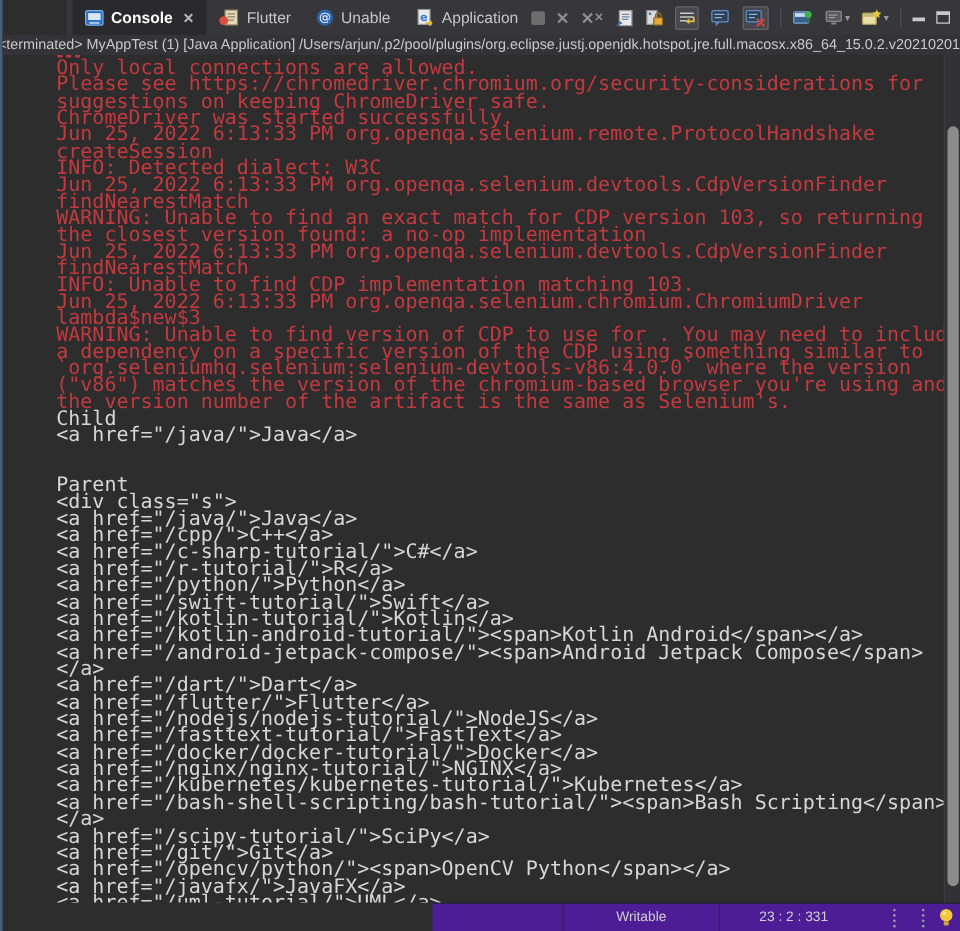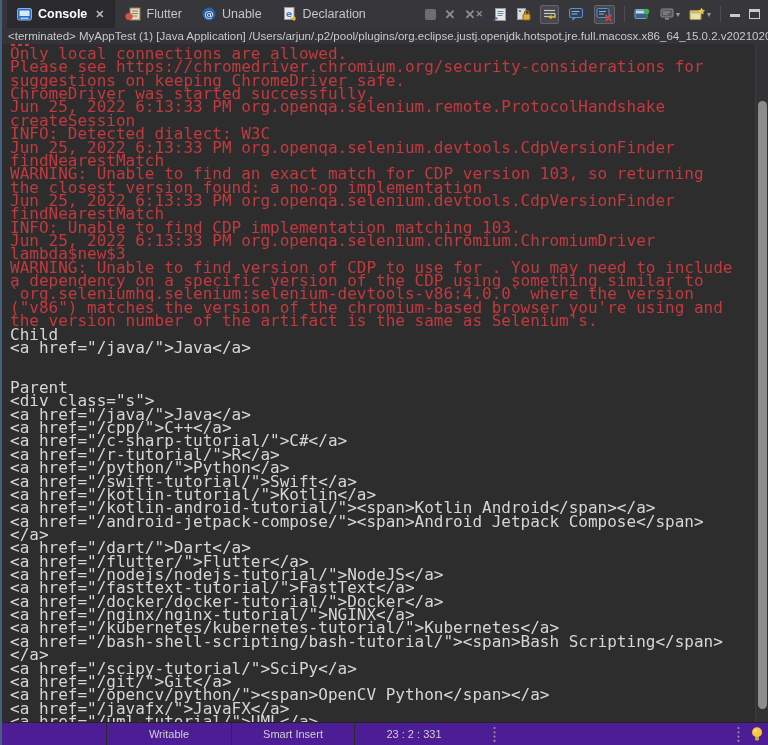--- a/index.html
+++ b/index.html
@@ -3,21 +3,21 @@
 <meta charset="utf-8">
 <style>
   * { margin:0; padding:0; box-sizing:border-box; }
   html,body { background:#222; }
   .window {
     width:768px; height:745px;
     font-family:"Liberation Sans", sans-serif;
     background:#2d2d2d;
     border-left:2px solid #46607e;
     position:relative; overflow:hidden;
-    display:flex; flex-direction:column;
+    display:flex; flex-direction:column;align-items:flex-end;
   }
   
   .tabbar {
     height:28px; flex:0 0 28px; background:#37373b;
     display:flex; align-items:stretch; padding-left:5px;
   }
   .tab {
     display:flex; align-items:center; gap:6px;
     padding:0 10px; font-size:12.5px; color:#c6c6c6; cursor:default;
   }
@@ -130,21 +130,21 @@
     </div>
 
     <div class="tab">
       <span class="tabicon">
         <svg width="15" height="14" viewBox="0 0 15 14">
           <rect x="2.5" y="0.5" width="9.5" height="12" fill="#e9e9e9" stroke="#9a9a9a"></rect>
           <text x="7" y="9.5" font-size="9" fill="#3a7bd5" text-anchor="middle" font-weight="bold" font-family="DejaVu Sans">e</text>
           <path d="M8.5 11.5 h5 M13.5 11.5 l-2 -2 M13.5 11.5 l-2 2" stroke="#e8b82c" stroke-width="1.5" fill="none"></path>
         </svg>
       </span>
-      <span>Declaration</span>
+      <span>Application</span>
     </div>
 
     <div class="toolbar">
       <span class="tbtn">
           <span class="stop-sq"></span>
         </span>
       <span class="tbtn gx">✕</span>
       <span class="tbtn gx">✕<span class="small">✕</span></span>
 
       <span class="tbtn">
@@ -287,21 +287,20 @@
                       &lt;/div&gt;</pre>
     </div>
     <div class="vscrollbar">
       <div class="vthumb"></div>
     </div>
   </div>
 
   <div class="statusbar">
     <div class="sb-empty"></div>
     <div class="sb-cell sb-writable">Writable</div>
-    <div class="sb-cell sb-insert">Smart Insert</div>
     <div class="sb-cell sb-pos">23 : 2 : 331</div>
     <div class="sb-handle">
       <svg width="3" height="17" viewBox="0 0 3 17">
         <circle cx="1.5" cy="2" r="1.1" fill="#95959a"></circle>
           <circle cx="1.5" cy="6.3" r="1.1" fill="#95959a"></circle>
         <circle cx="1.5" cy="10.6" r="1.1" fill="#95959a"></circle>
           <circle cx="1.5" cy="14.9" r="1.1" fill="#95959a"></circle>
       </svg>
     </div>
     <div class="sb-spacer"></div>

